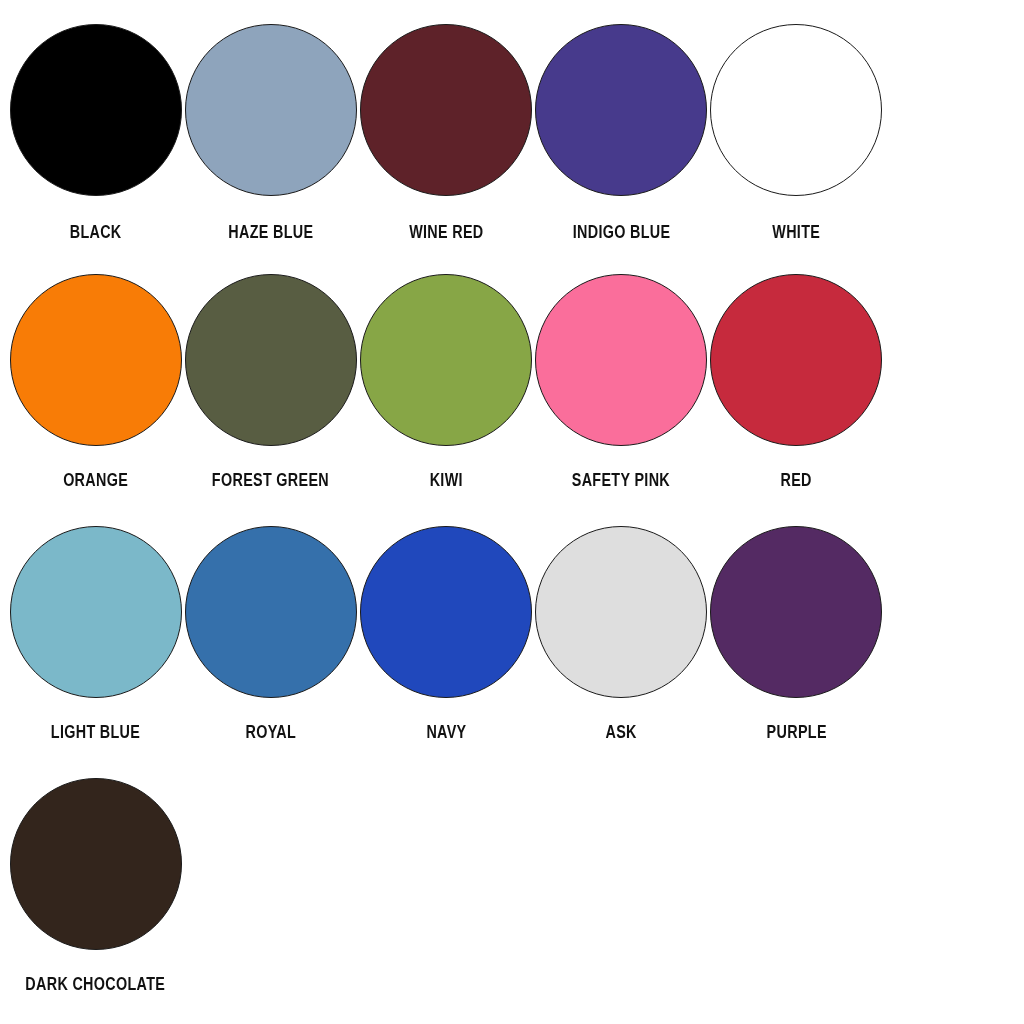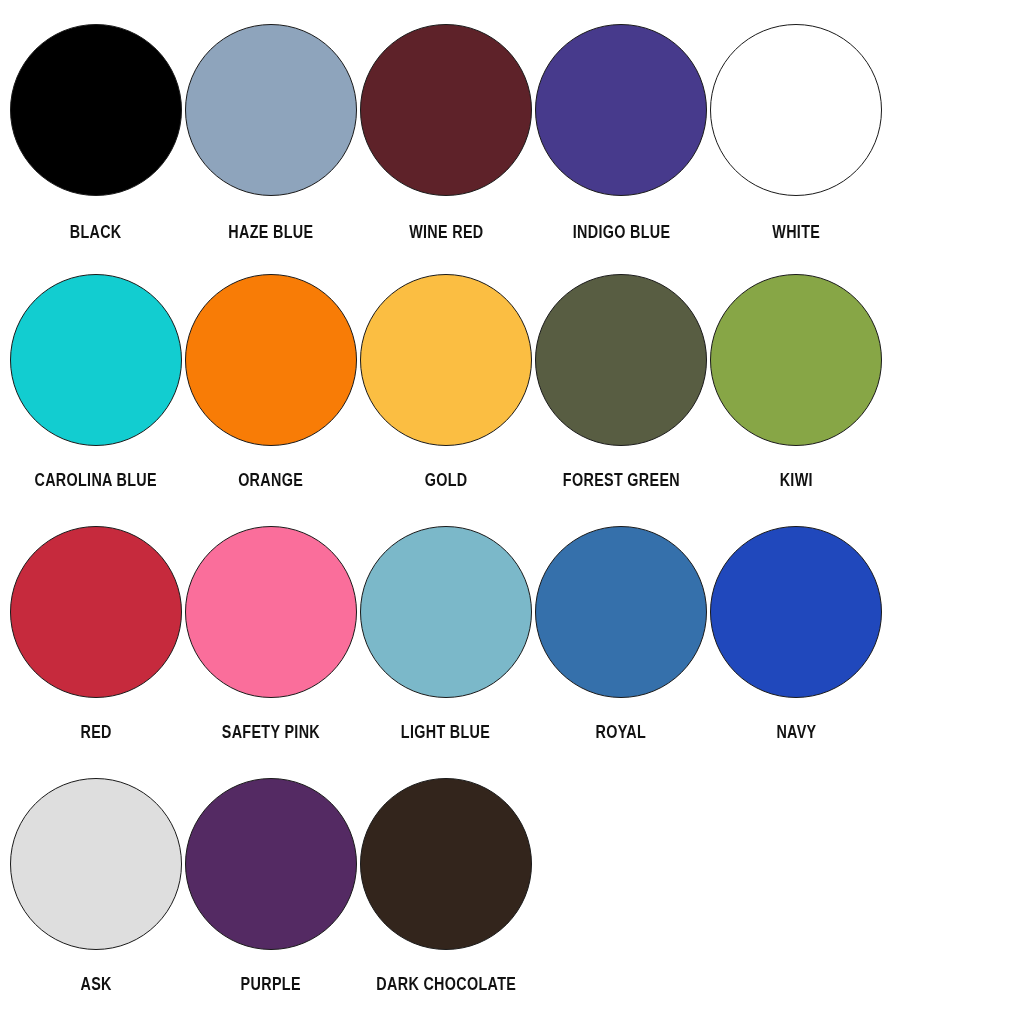--- a/index.html
+++ b/index.html
@@ -95,60 +95,48 @@
   </div>
   <div class="swatch-cell row-1">
     <div class="swatch-disc-wrap">
       <div class="swatch-disc" style="background-color: rgb(255, 255, 255);"></div>
     </div>
     <div class="swatch-label">WHITE</div>
   </div>
 
   <div class="swatch-cell row-2">
     <div class="swatch-disc-wrap">
-      <div class="swatch-disc" style="background-color: rgb(18, 205, 208);"></div>
-    </div>
-    <div class="swatch-label">CAROLINA BLUE</div>
-  </div>
-  <div class="swatch-cell row-2">
-    <div class="swatch-disc-wrap">
       <div class="swatch-disc" style="background-color: rgb(248, 124, 6);"></div>
     </div>
     <div class="swatch-label">ORANGE</div>
-  </div>
-  <div class="swatch-cell row-2">
-    <div class="swatch-disc-wrap">
-      <div class="swatch-disc" style="background-color: rgb(251, 190, 66);"></div>
-    </div>
-    <div class="swatch-label">GOLD</div>
   </div>
   <div class="swatch-cell row-2">
     <div class="swatch-disc-wrap">
       <div class="swatch-disc" style="background-color: rgb(88, 93, 66);"></div>
     </div>
     <div class="swatch-label">FOREST GREEN</div>
   </div>
 
   <div class="swatch-cell row-3">
     <div class="swatch-disc-wrap">
       <div class="swatch-disc" style="background-color: rgb(135, 166, 70);"></div>
     </div>
     <div class="swatch-label">KIWI</div>
   </div>
   <div class="swatch-cell row-3">
     <div class="swatch-disc-wrap">
+      <div class="swatch-disc" style="background-color: rgb(250, 110, 155);"></div>
+    </div>
+    <div class="swatch-label">SAFETY PINK</div>
+  </div>
+  <div class="swatch-cell row-3">
+    <div class="swatch-disc-wrap">
       <div class="swatch-disc" style="background-color: rgb(198, 42, 61);"></div>
     </div>
     <div class="swatch-label">RED</div>
-  </div>
-  <div class="swatch-cell row-3">
-    <div class="swatch-disc-wrap">
-      <div class="swatch-disc" style="background-color: rgb(250, 110, 155);"></div>
-    </div>
-    <div class="swatch-label">SAFETY PINK</div>
   </div>
   <div class="swatch-cell row-3">
     <div class="swatch-disc-wrap">
       <div class="swatch-disc" style="background-color: rgb(123, 184, 201);"></div>
     </div>
     <div class="swatch-label">LIGHT BLUE</div>
   </div>
   <div class="swatch-cell row-3">
     <div class="swatch-disc-wrap">
       <div class="swatch-disc" style="background-color: rgb(53, 112, 171);"></div>

